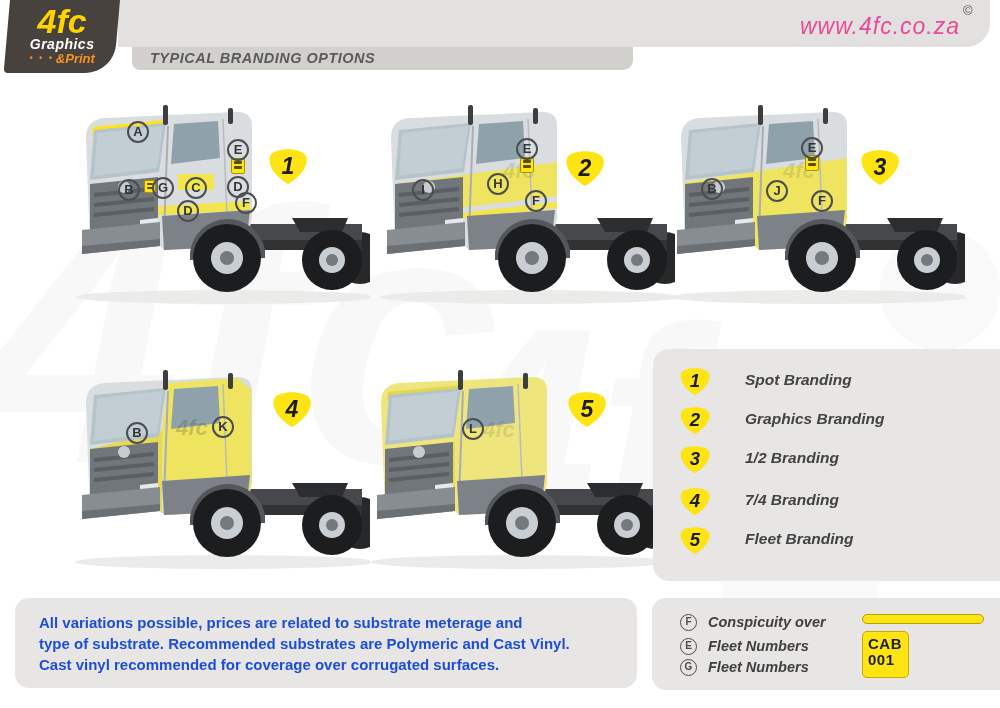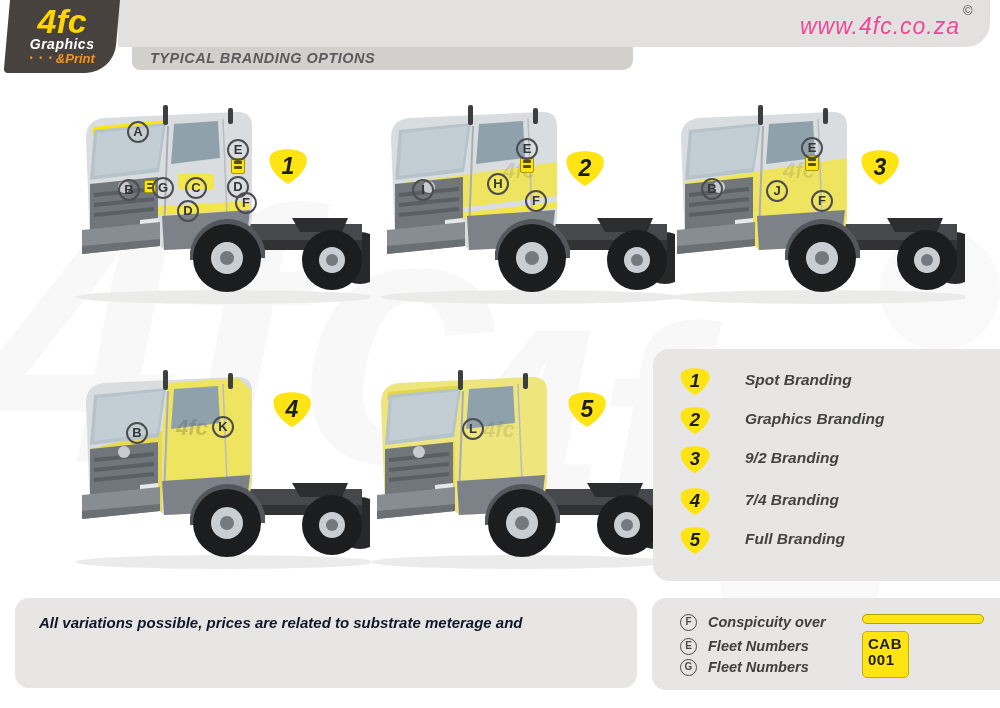--- a/index.html
+++ b/index.html
@@ -39,21 +39,21 @@
 
   
   .legend-panel{position:absolute;left:653px;top:349px;width:347px;height:232px;background:#e7e6e4;border-radius:16px 0 0 16px;z-index:1;}
   .legend-item{position:absolute;left:0;width:100%;height:34px;}
   .legend-item svg{position:absolute;left:24px;top:0;width:36px;height:31px;}
   .legend-item svg text{font-family:"Liberation Sans",sans-serif;font-weight:900;font-style:italic;font-size:24px;fill:#1d1d1d;}
   .legend-label{position:absolute;left:72px;top:6px;font-size:15.5px;font-weight:bold;font-style:italic;color:#434343;margin-left:20px;}
 
   
   .notes-box{position:absolute;left:15px;top:598px;width:622px;height:90px;background:#e7e6e4;border-radius:14px;z-index:1;box-sizing:border-box;padding:14px 0 0 24px;}
-  .notes-line{font-size:15px;font-weight:bold;font-style:italic;color:#0f172a;line-height:21px;white-space:nowrap;}
+  .notes-line{font-size:15px;font-weight:bold;color:#1d4ed8;line-height:21px;white-space:nowrap;}
 
   
   .key-box{position:absolute;left:652px;top:598px;width:348px;height:92px;background:#e7e6e4;border-radius:14px 0 0 14px;z-index:1;}
   .key-row{position:absolute;left:0;height:20px;}
   .key-circle{position:absolute;left:28px;top:0;width:17px;height:17px;border:1.5px solid #4a4a4a;border-radius:50%;box-sizing:border-box;
               font-size:10px;font-weight:800;color:#4a4a4a;text-align:center;line-height:14px;}
   .key-label{position:absolute;left:56px;top:0;font-size:14.5px;font-weight:bold;font-style:italic;color:#404040;white-space:nowrap;}
   .tape-swatch{position:absolute;left:210px;top:16px;width:122px;height:10px;background:#ffe414;border:1px solid #b7a000;border-radius:5px;box-sizing:border-box;}
   .cab-plate{position:absolute;left:210px;top:33px;width:47px;height:47px;background:#ffe414;border:1px solid #c4ac00;border-radius:5px;box-sizing:border-box;
              padding:4px 0 0 5px;font-size:15px;line-height:16px;font-weight:900;color:#1d1d1d;letter-spacing:.5px;}
@@ -229,40 +229,42 @@
           <use href="#badge-shape" fill="#ffe414"></use>
           <text x="23" y="29" text-anchor="middle">2</text>
         </svg>
       <div class="legend-label">Graphics Branding</div>
     </div>
     <div class="legend-item" style="top:94px;">
       <svg viewBox="0 0 46 40">
           <use href="#badge-shape" fill="#ffe414"></use>
           <text x="23" y="29" text-anchor="middle">3</text>
         </svg>
-      <div class="legend-label">9/2 Branding</div>
+      <div class="legend-label">1/2 Branding</div>
     </div>
     <div class="legend-item" style="top:136px;">
       <svg viewBox="0 0 46 40">
           <use href="#badge-shape" fill="#ffe414"></use>
           <text x="23" y="29" text-anchor="middle">4</text>
         </svg>
       <div class="legend-label">7/4 Branding</div>
     </div>
     <div class="legend-item" style="top:175px;">
       <svg viewBox="0 0 46 40">
           <use href="#badge-shape" fill="#ffe414"></use>
           <text x="23" y="29" text-anchor="middle">5</text>
         </svg>
-      <div class="legend-label">Full Branding</div>
+      <div class="legend-label">Fleet Branding</div>
     </div>
   </div>
 
   <div class="notes-box">
     <div class="notes-line">All variations possible, prices are related to substrate meterage and</div>
+    <div class="notes-line">type of substrate. Recommended substrates are Polymeric and Cast Vinyl.</div>
+    <div class="notes-line">Cast vinyl recommended for coverage over corrugated surfaces.</div>
   </div>
 
   <div class="key-box">
     <div class="key-row" style="top:16px;">
       <div class="key-circle">F</div>
       <div class="key-label">Conspicuity over</div>
     </div>
     <div class="key-row" style="top:40px;">
       <div class="key-circle">E</div>
       <div class="key-label">Fleet Numbers</div>

